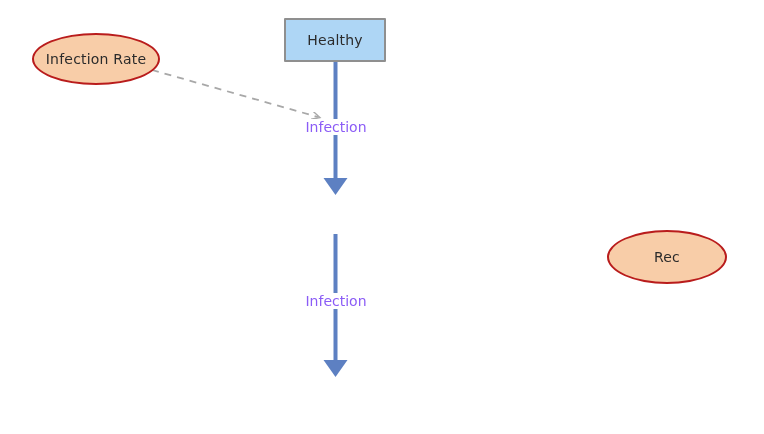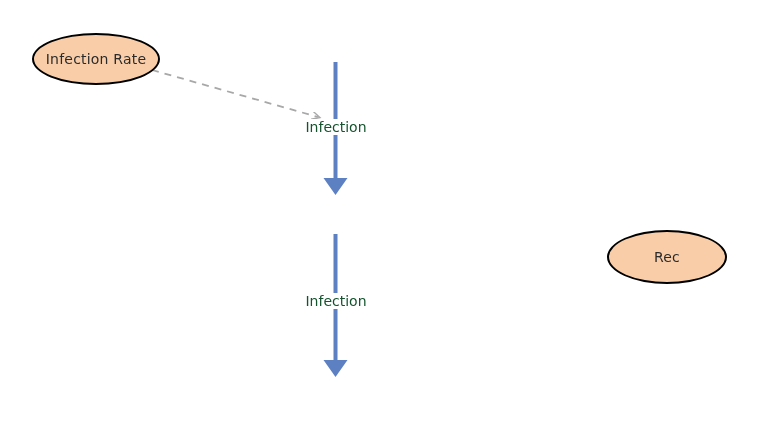--- a/index.html
+++ b/index.html
@@ -38,32 +38,32 @@
     border-radius: 1px;
   }
   .node-box .node-label {
     color: #2b2b2b;
     font-size: 14px;
     font-family: "DejaVu Sans", sans-serif;
     letter-spacing: .2px;
   }
   .node-ellipse {
     background: #f8cda8;
-    border: 2px solid #000000;
+    border: 2px solid #b91c1c;
     border-radius: 50%;
   }
   .node-ellipse .node-label {
     color: #2b2b2b;
     font-size: 14px;
     font-family: "DejaVu Sans", sans-serif;
     letter-spacing: .2px;
   }
   .edge-label {
     position: absolute;
-    color: #14532d;
+    color: #8b5cf6;
     font-size: 14px;
     font-family: "DejaVu Sans", sans-serif;
     white-space: nowrap;
     background: #ffffff;
     padding: 0 3px;
     transform: translate(-50%, -50%);
   }
 </style>
 </head>
 <body>
@@ -80,20 +80,23 @@
       </marker>
     </defs>
 
     <line x1="335.5" y1="62" x2="335.5" y2="186.5" stroke="#5d80c2" stroke-width="4" marker-end="url(#arrow-solid)"></line>
 
     <line x1="335.5" y1="234" x2="335.5" y2="368.5" stroke="#5d80c2" stroke-width="4" marker-end="url(#arrow-solid)"></line>
 
     <line x1="152" y1="70" x2="318" y2="117" stroke="#a8a8a8" stroke-width="1.8" stroke-dasharray="7 6" marker-end="url(#arrow-dashed)"></line>
   </svg>
 
+  <div class="node node-box" style="left:284px; top:18px; width:102px; height:44px;">
+    <span class="node-label">Healthy</span>
+  </div>
 
 
 
   <div class="node node-ellipse" style="left:32px; top:33px; width:128px; height:52px;">
     <span class="node-label">Infection Rate</span>
   </div>
 
   <div class="node node-ellipse" style="left:607px; top:230px; width:120px; height:54px;">
     <span class="node-label">Rec</span>
   </div>

